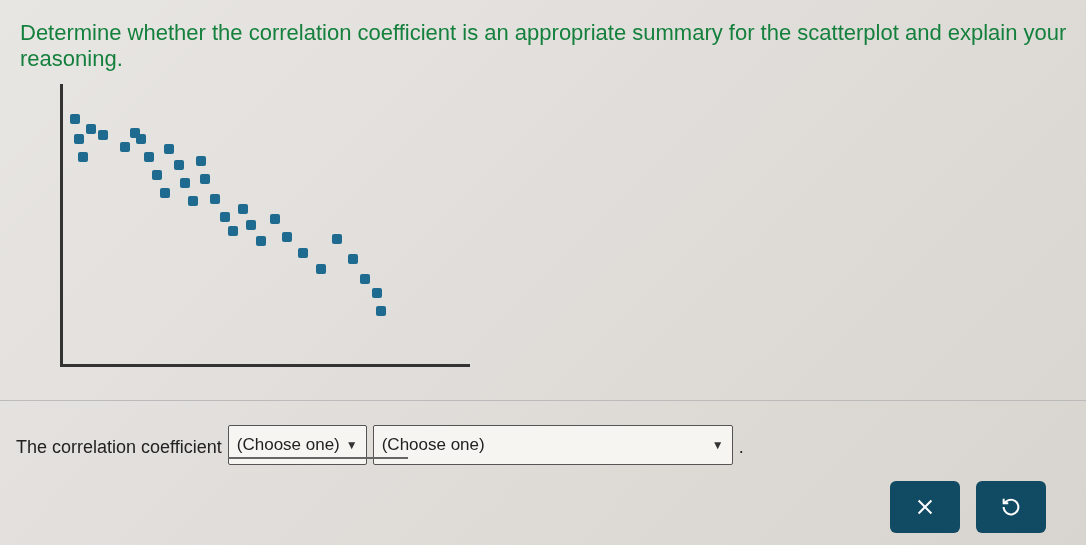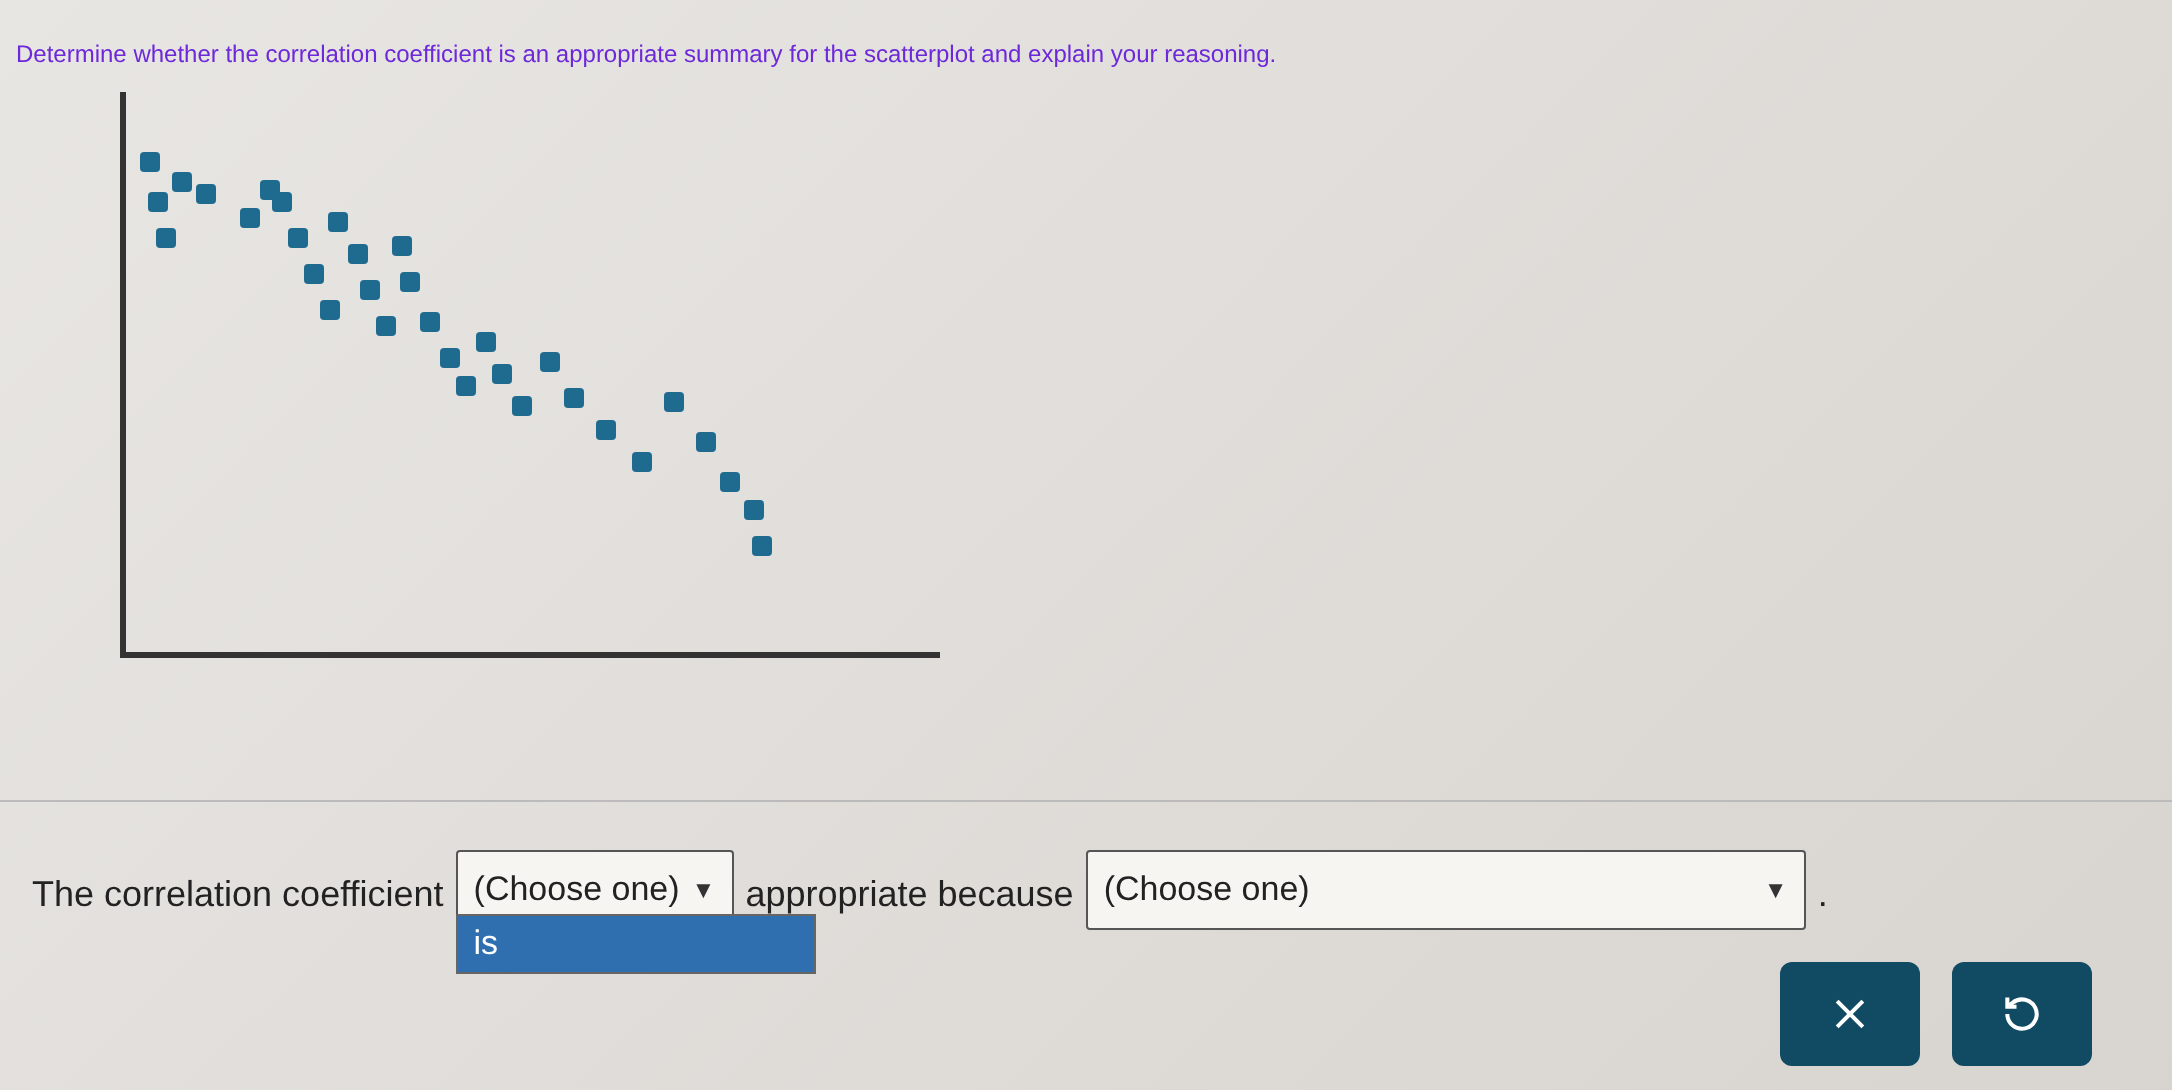--- a/index.html
+++ b/index.html
@@ -5,23 +5,23 @@
   * { box-sizing: border-box; margin: 0; padding: 0; }
   body {
     font-family: Arial, sans-serif;
     background: linear-gradient(135deg, #e8e6e3 0%, #d8d5d0 100%);
     width: 1086px;
     height: 545px;
     overflow: hidden;
     color: #333;
   }
   .question {
-    padding: 20px 16px 6px 8px;
-    font-size: 12px;
-    color: #6d28d9;
+    padding: 20px 16px 6px 20px;
+    font-size: 22px;
+    color: #15803d;
   }
   .plot-area {
     position: relative;
     margin: 6px 0 0 60px;
     width: 420px;
     height: 290px;
   }
   .y-axis {
     position: absolute;
     left: 0; top: 0;
@@ -156,25 +156,23 @@
 <div class="answer-bar">
   <div class="answer-row">
     <span class="lead-text">The correlation coefficient</span>
 
     <span class="dropdown-wrap">
       <span class="dropdown">
         <span>(Choose one)</span>
         <span class="caret">▼</span>
       </span>
       <div class="options">
-        <div class="opt sel">is</div>
       </div>
     </span>
 
-    <span class="mid-text">appropriate because</span>
 
     <span class="dropdown wide">
       <span>(Choose one)</span>
       <span class="caret">▼</span>
     </span>
 
     <span class="period">.</span>
   </div>
 </div>
 

